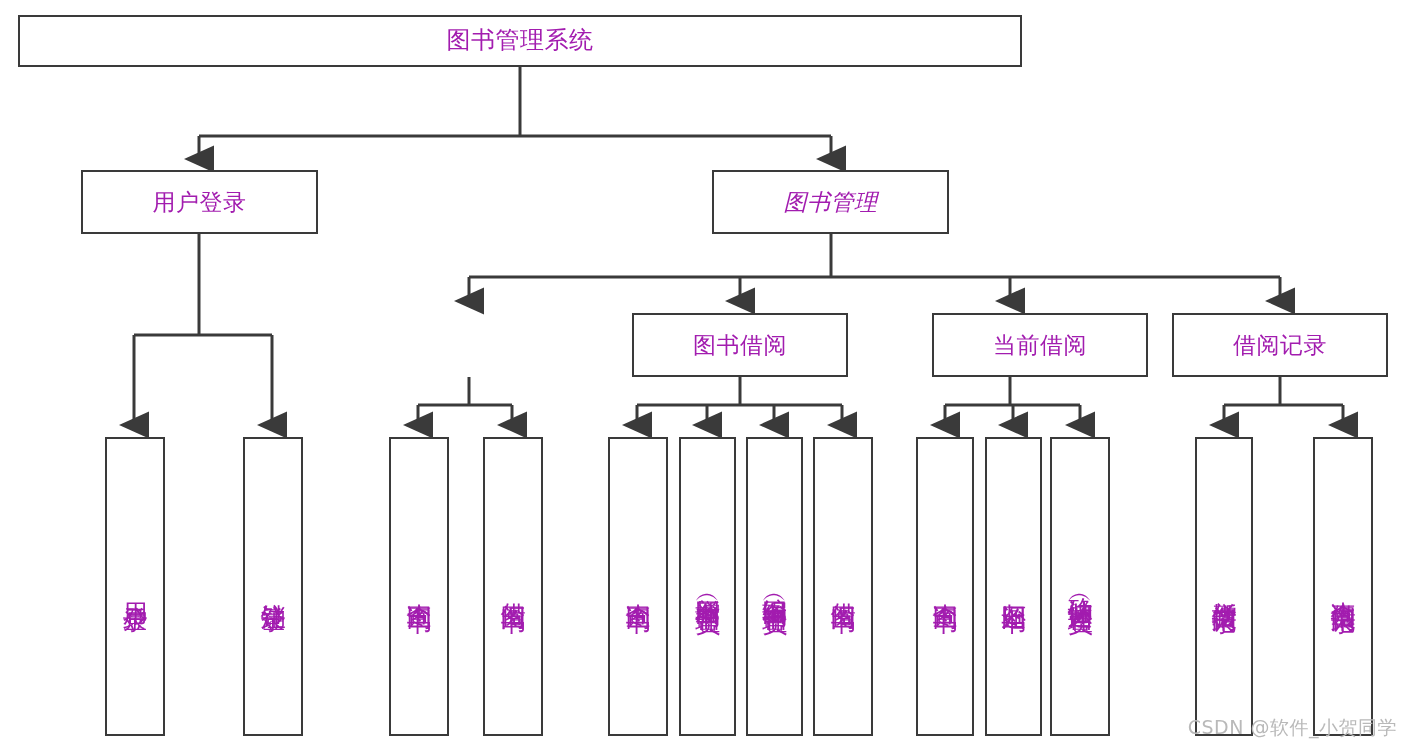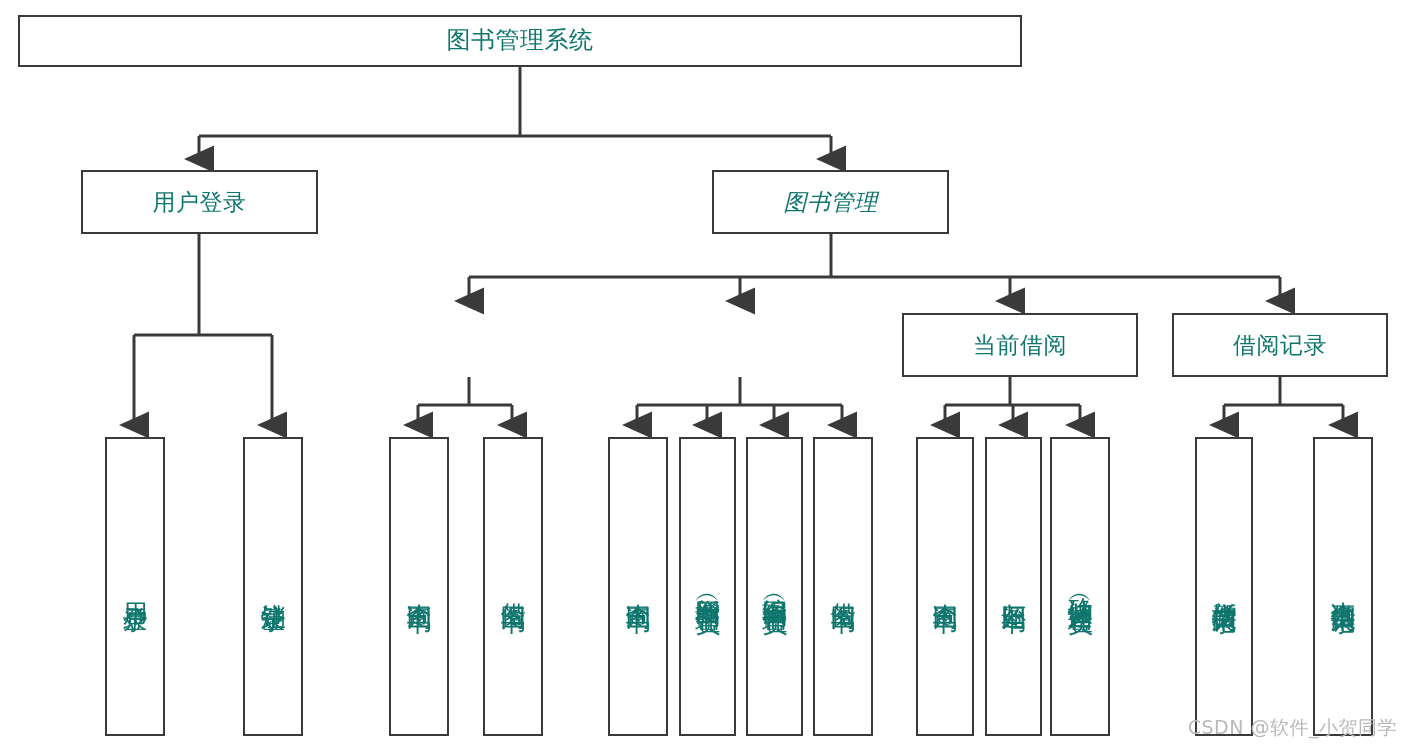--- a/index.html
+++ b/index.html
@@ -26,21 +26,21 @@
     pointer-events: none;
   }
   .node {
     position: absolute;
     box-sizing: border-box;
     background: #ffffff;
     border: 2px solid #3a3a3a;
     display: flex;
     align-items: center;
     justify-content: center;
-    color: #0f766e;
+    color: #a21caf;
   }
   .node .label {
     text-align: center;
     line-height: 1.08;
     letter-spacing: 0.5px;
   }
   
   .node.horiz .label {
     font-size: 23px;
   }
@@ -131,21 +131,24 @@
     <span class="label">图书管理系统</span>
   </div>
 
   <div class="node horiz" style="left:81px; top:170px; width:237px; height:64px;">
     <span class="label">用户登录</span>
   </div>
   <div class="node horiz" style="left:712px; top:170px; width:237px; height:64px;font-style:italic;">
     <span class="label">图书管理</span>
   </div>
 
-  <div class="node horiz" style="left:902px; top:313px; width:236px; height:64px;">
+  <div class="node horiz" style="left:632px; top:313px; width:216px; height:64px;">
+    <span class="label">图书借阅</span>
+  </div>
+  <div class="node horiz" style="left:932px; top:313px; width:216px; height:64px;">
     <span class="label">当前借阅</span>
   </div>
   <div class="node horiz" style="left:1172px; top:313px; width:216px; height:64px;">
     <span class="label">借阅记录</span>
   </div>
 
   <div class="node vert" style="left:105px; top:437px; width:60px; height:299px;">
     <span class="label">用户登录</span>
   </div>
   <div class="node vert" style="left:243px; top:437px; width:60px; height:299px;">

